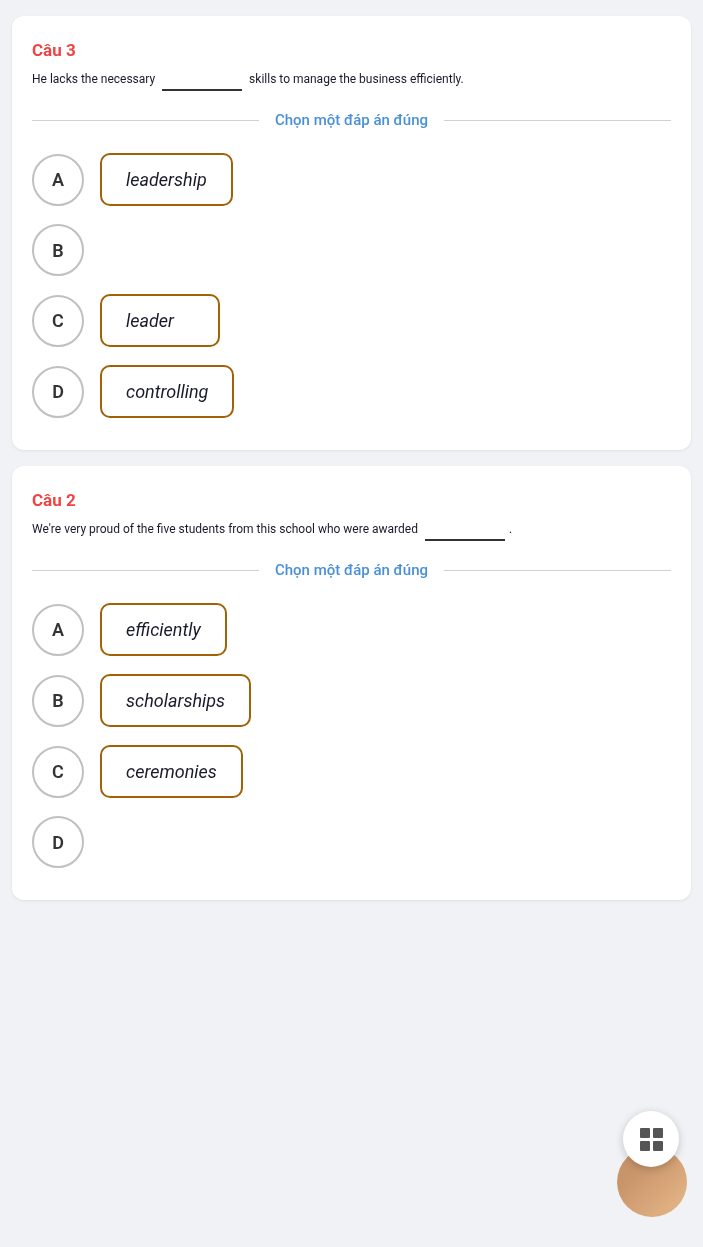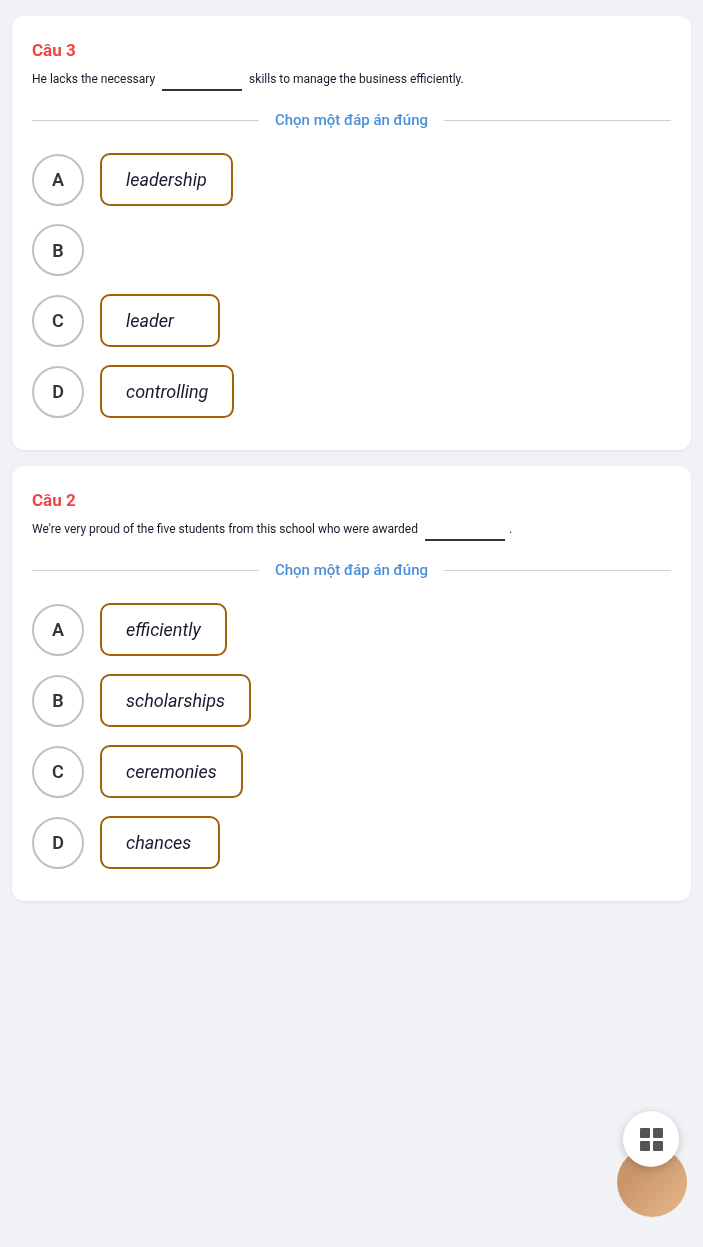--- a/index.html
+++ b/index.html
@@ -200,21 +200,20 @@
         <div class="option-row">
           <div class="option-circle">B</div>
           <div class="option-label-box">scholarships</div>
         </div>
         <div class="option-row">
           <div class="option-circle">C</div>
           <div class="option-label-box">ceremonies</div>
         </div>
         <div class="option-row">
           <div class="option-circle">D</div>
-          <div class="option-label-box">chances</div>
         </div>
       </div>
     </div>
   </div>
 
 <div class="fab-button">
   <div class="fab-icon">
     <span></span>
     <span></span>
     <span></span>

